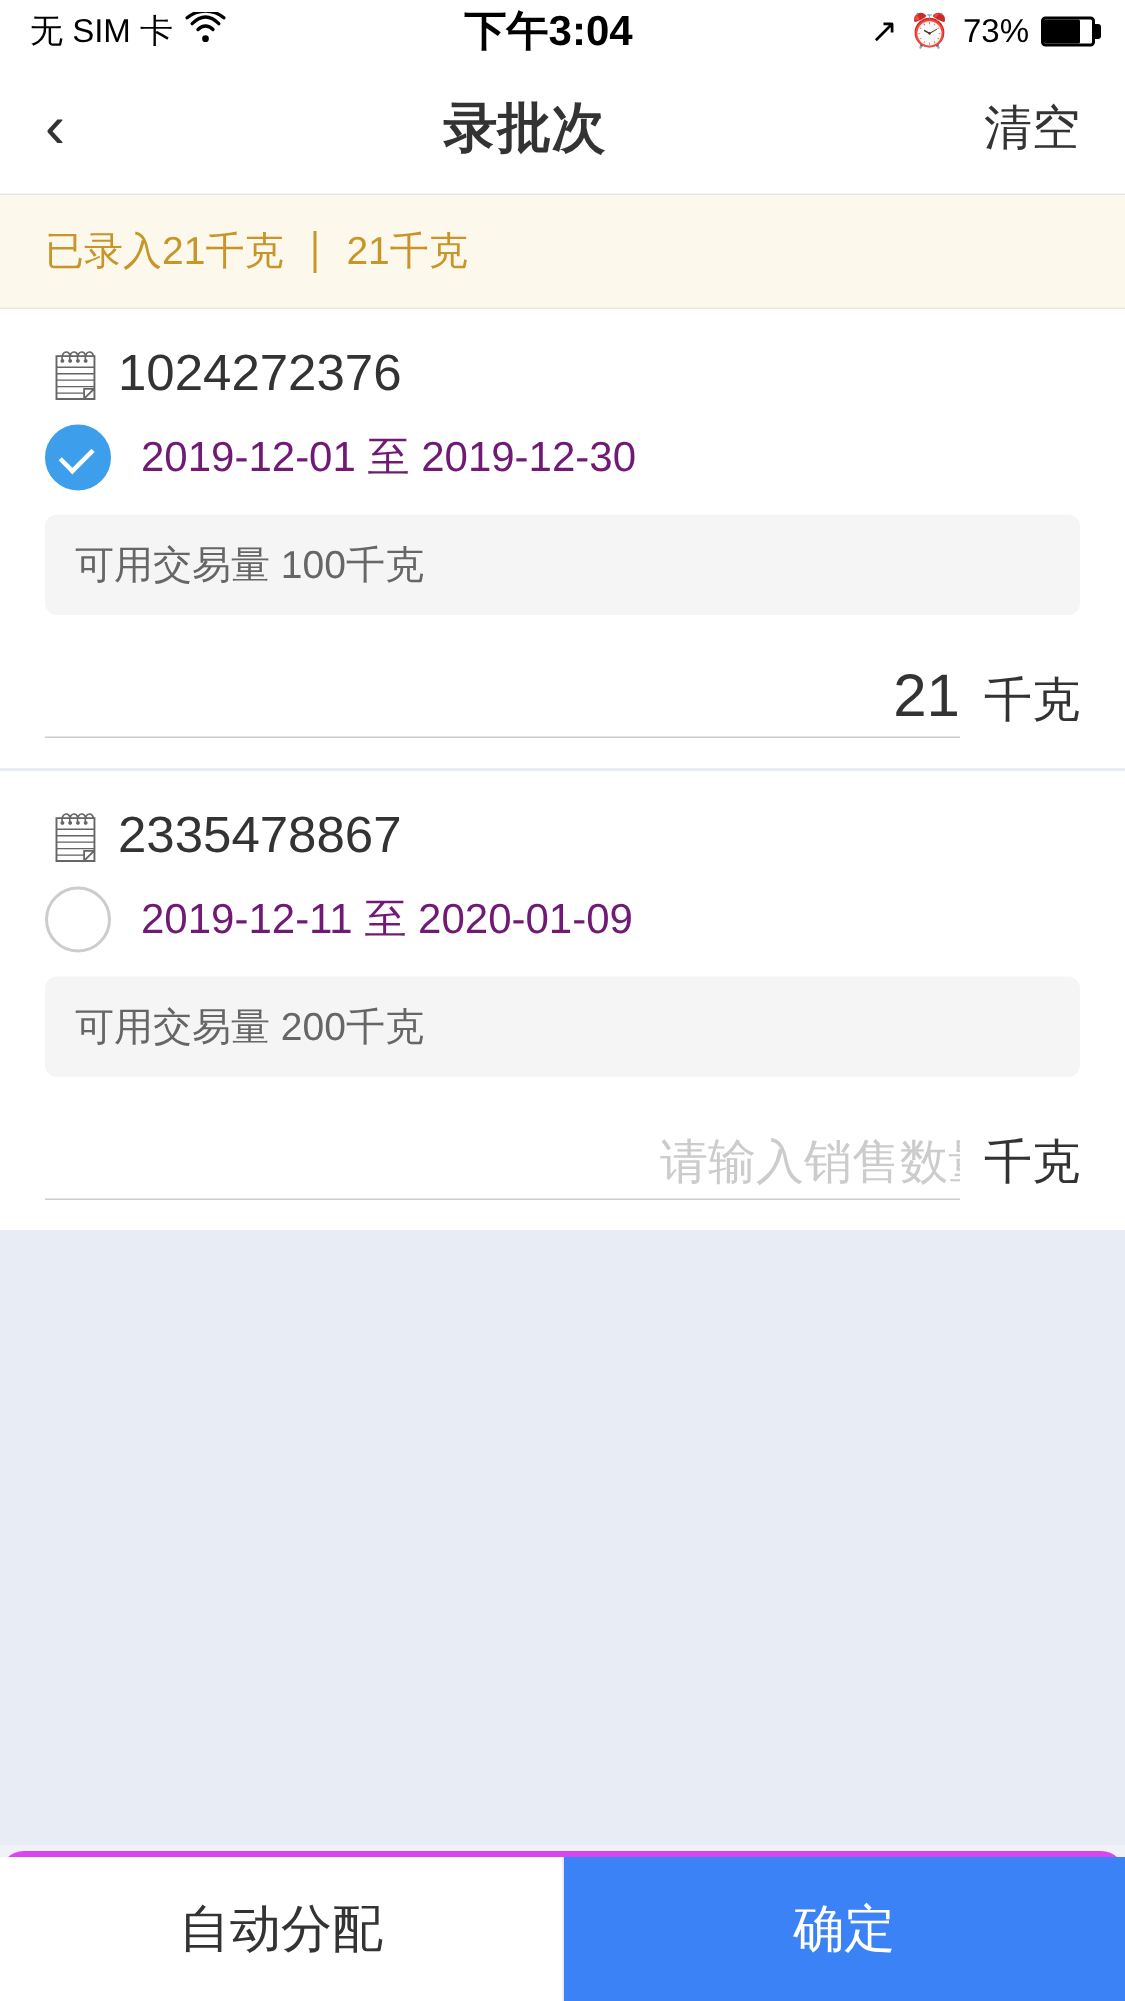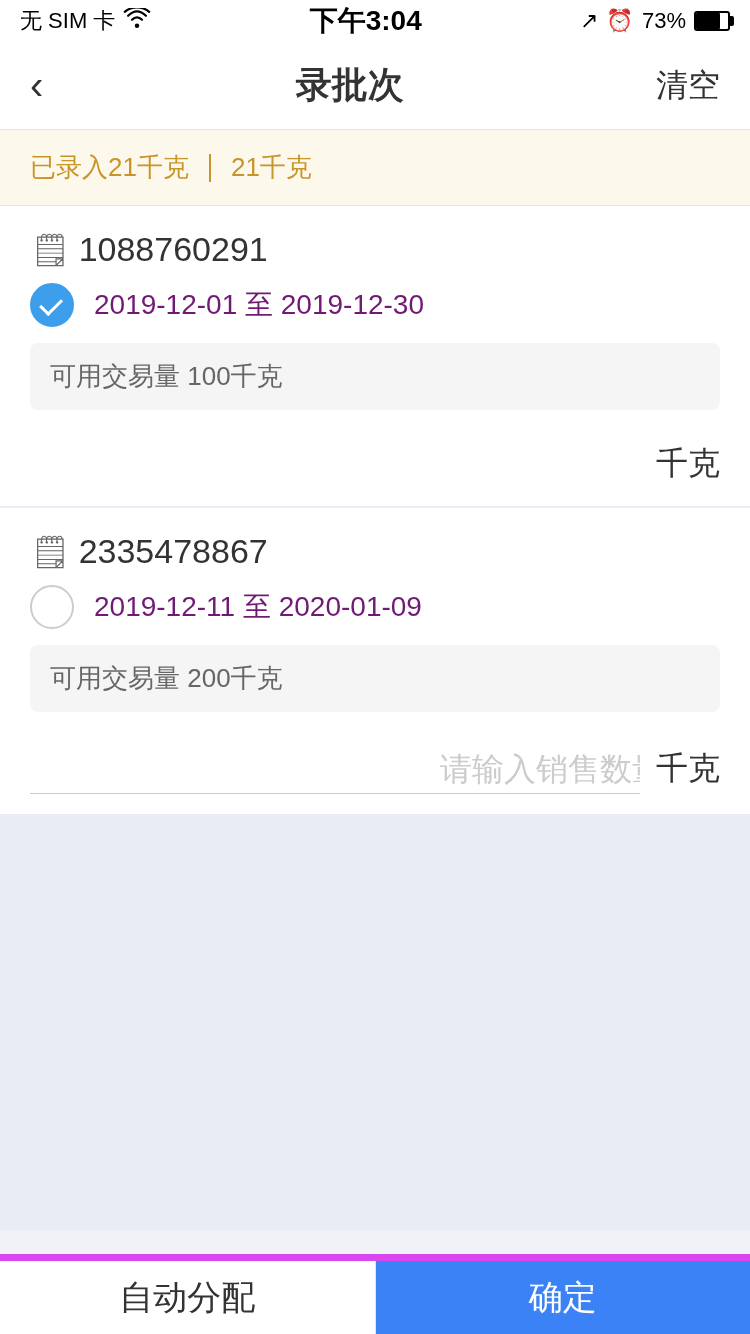--- a/index.html
+++ b/index.html
@@ -215,24 +215,25 @@
       background: #e8edf5;
       flex: 1;
       min-height: 400px;
     }
 
     
     .bottom-bar {
       position: fixed;
       bottom: 0;
       width: 750px;
-      height: 80px;
-      display: flex;
-      background: #fff;
-      border-top: 7px solid #d946ef;
+      height: 100px;
+      display: flex;
+      background: #fff;
+      border-top: 4px solid #d946ef;
+      border-radius: 16px;
     }
     .btn-auto {
       flex: 1;
       display: flex;
       align-items: center;
       justify-content: center;
       font-size: 34px;
       color: #333;
       background: #fff;
       cursor: pointer;
@@ -295,28 +296,32 @@
 
   <div class="info-banner">
     <span class="info-banner-text">已录入21千克</span>
     <div class="info-banner-divider"></div>
     <span class="info-banner-value">21千克</span>
   </div>
 
   <div class="batch-item">
     <div class="batch-item-header">
       <span class="batch-icon">🗒</span>
-      <span class="batch-id">1088760291</span>
+      <span class="batch-id">1024272376</span>
     </div>
     <div class="batch-item-date-row">
       <div class="radio-circle checked"></div>
       <span class="batch-date">2019-12-01 至 2019-12-30</span>
     </div>
     <div class="batch-availability">可用交易量 100千克</div>
     <div class="quantity-row">
+      <div class="quantity-wrapper">
+        <input class="quantity-input" type="text" value="21" style="">
+        <div class="quantity-underline"></div>
+      </div>
       <span class="quantity-unit">千克</span>
     </div>
   </div>
 
   <div class="separator-line"></div>
 
   <div class="batch-item-2">
     <div class="batch-item-header">
       <span class="batch-icon">🗒</span>
       <span class="batch-id">2335478867</span>

